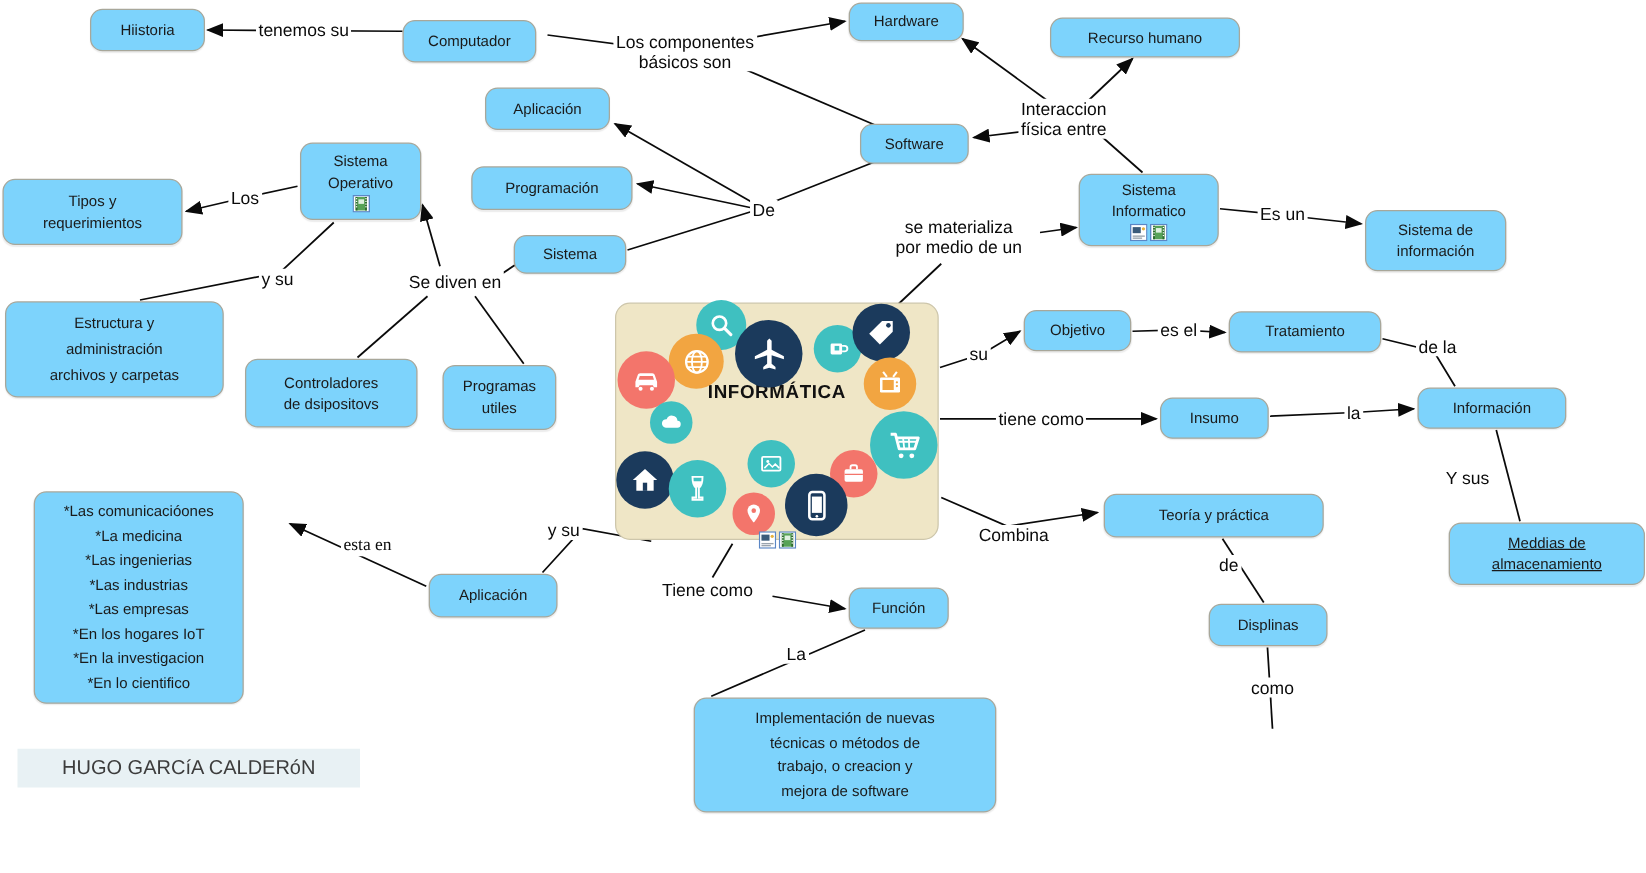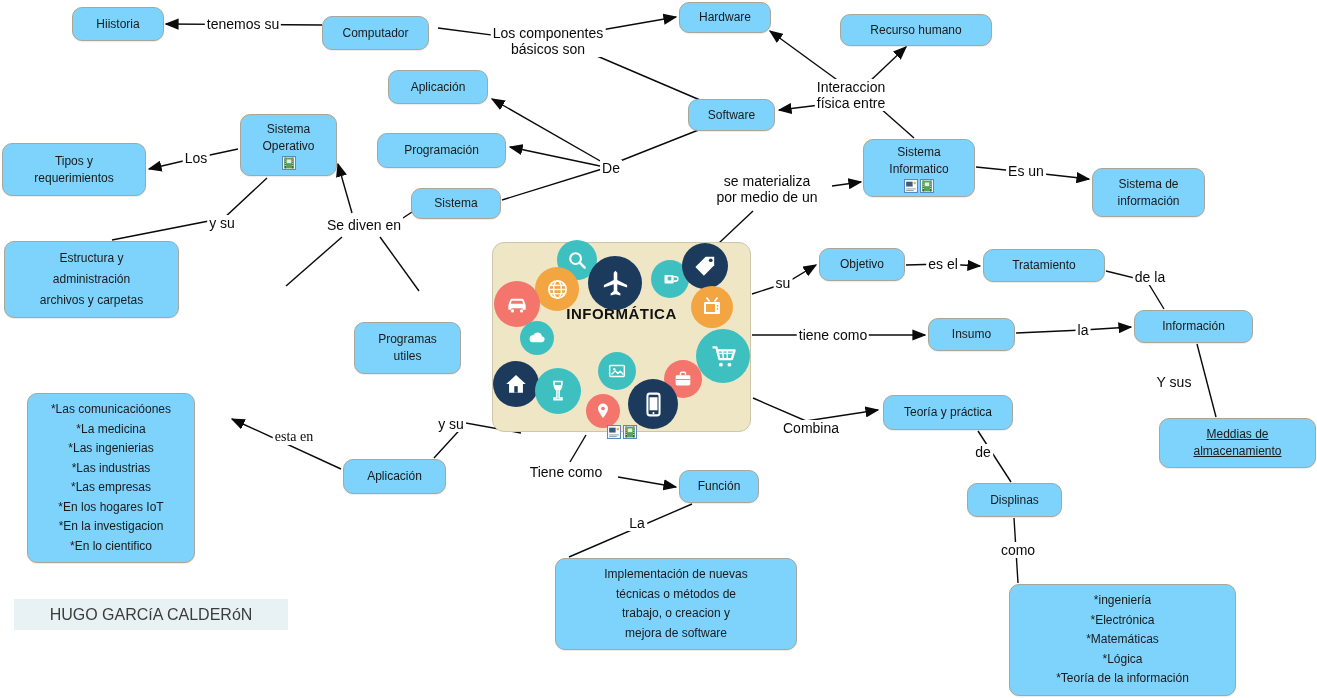--- a/index.html
+++ b/index.html
@@ -339,21 +339,27 @@
         <span class="ln">Sistema</span>
       </div>
     </div>
     <div class="node" style="left: 4px; top: 241px; width: 175px; height: 77px; line-height: 21px;">
       <div>
         <span class="ln">Estructura y</span>
         <span class="ln">administración</span>
         <span class="ln">archivos y carpetas</span>
       </div>
     </div>
-    <div class="node" style="left: 354px; top: 292px; width: 107px; height: 52px; line-height: 17px; margin-top: 30px;">
+    <div class="node" style="left: 196px; top: 287px; width: 138px; height: 55px; line-height: 17px;">
+      <div>
+        <span class="ln">Controladores</span>
+        <span class="ln">de dsipositovs</span>
+      </div>
+    </div>
+    <div class="node" style="left: 354px; top: 292px; width: 91px; height: 52px; line-height: 17px;">
       <div>
         <span class="ln">Programas</span>
         <span class="ln">utiles</span>
       </div>
     </div>
     <div class="node" style="left: 819px; top: 248px; width: 86px; height: 33px; line-height: 17px;">
       <div>
         <span class="ln">Objetivo</span>
       </div>
     </div>
@@ -365,21 +371,21 @@
     <div class="node" style="left: 928px; top: 318px; width: 87px; height: 33px; line-height: 17px;">
       <div>
         <span class="ln">Insumo</span>
       </div>
     </div>
     <div class="node" style="left: 1134px; top: 310px; width: 119px; height: 33px; line-height: 17px;">
       <div>
         <span class="ln">Información</span>
       </div>
     </div>
-    <div class="node" style="left: 883px; top: 395px; width: 130px; height: 35px; line-height: 17px;">
+    <div class="node" style="left: 883px; top: 395px; width: 176px; height: 35px; line-height: 17px;">
       <div>
         <span class="ln">Teoría y práctica</span>
       </div>
     </div>
     <div class="node" style="left: 1159px; top: 418px; width: 157px; height: 50px; line-height: 17px; text-decoration: underline;">
       <div>
         <span class="ln">Meddias de</span>
         <span class="ln">almacenamiento</span>
       </div>
     </div>
@@ -411,29 +417,20 @@
       </div>
     </div>
     <div class="node" style="left: 555px; top: 558px; width: 242px; height: 92px; line-height: 19.5px;">
       <div>
         <span class="ln">Implementación de nuevas</span>
         <span class="ln">técnicas o métodos de</span>
         <span class="ln">trabajo, o creacion y</span>
         <span class="ln">mejora de software</span>
       </div>
     </div>
-    <div class="node" style="left: 1009px; top: 584px; width: 227px; height: 112px; line-height: 19.5px;">
-      <div>
-        <span class="ln">*ingeniería</span>
-        <span class="ln">*Electrónica</span>
-        <span class="ln">*Matemáticas</span>
-        <span class="ln">*Lógica</span>
-        <span class="ln">*Teoría de la información</span>
-      </div>
-    </div>
     <div class="label" style="left: 243px; top: 24px;">
       <span style="display: block;">tenemos su</span>
     </div>
     <div class="label" style="left: 548px; top: 41px;">
       <span style="display: block;">Los componentes</span>
       <span style="display: block;">básicos son</span>
     </div>
     <div class="label" style="left: 851px; top: 95px;">
       <span style="display: block;">Interaccion</span>
       <span style="display: block;">física entre</span>

